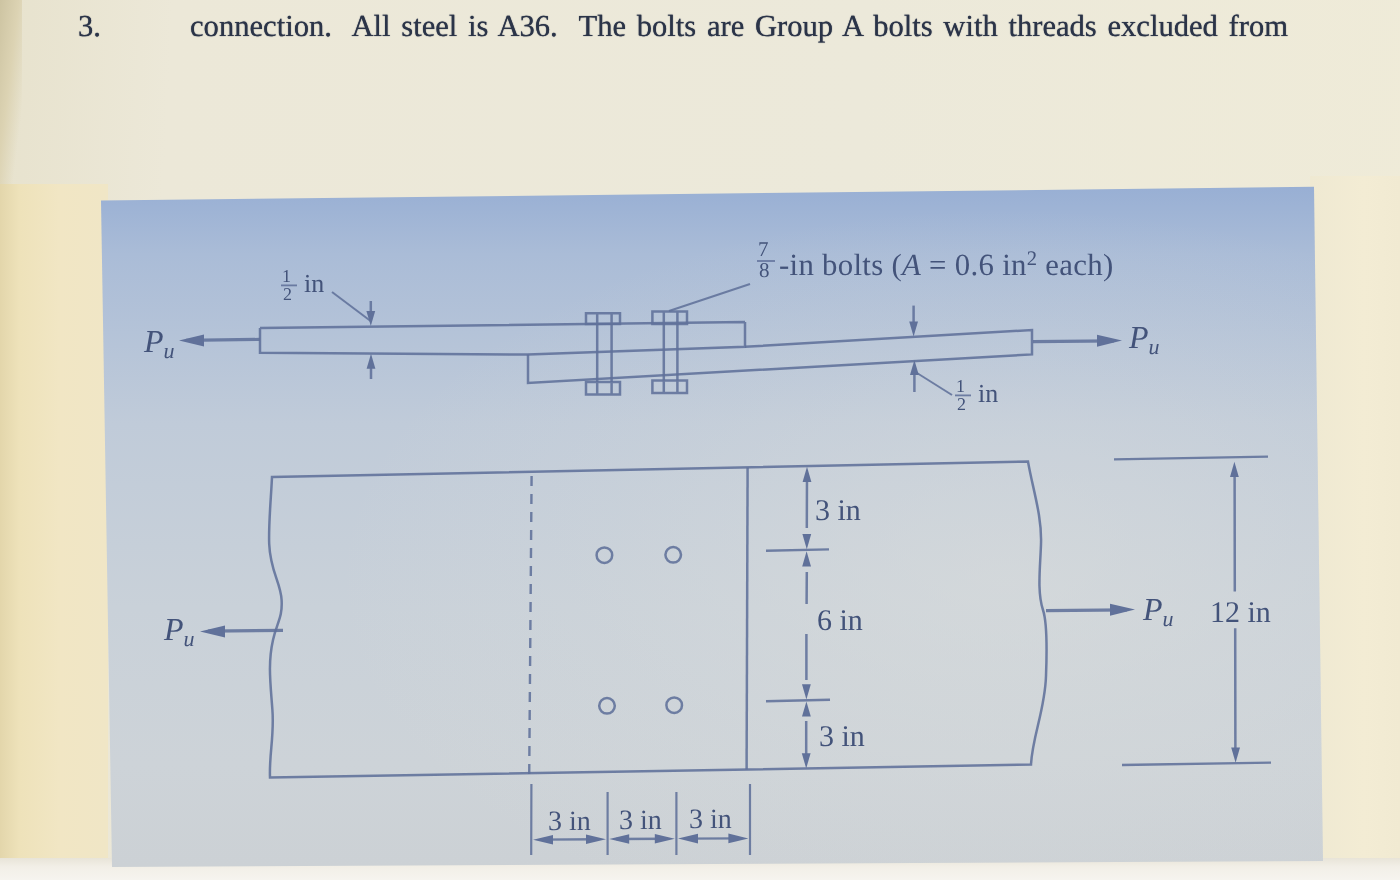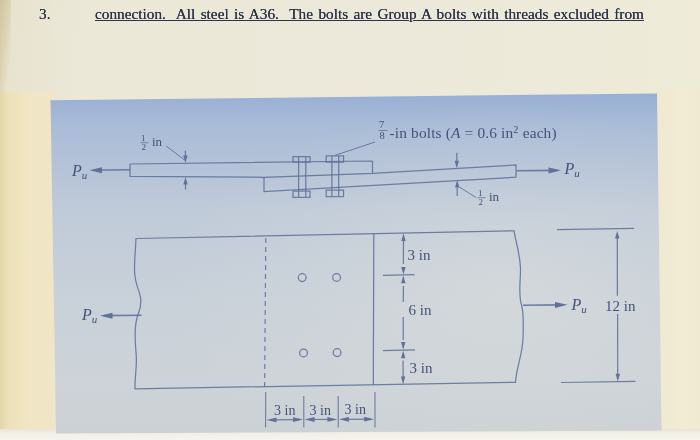--- a/index.html
+++ b/index.html
@@ -17,21 +17,21 @@
 
   <div style="position:absolute;left:0;top:92px;width:54px;height:341px;background:linear-gradient(90deg,#e3d6ab 0%,#eee2ba 18%,#f1e6c4 55%,#f0e6c6 100%);"></div>
 
   <div style="position:absolute;left:655px;top:88px;width:45px;height:347px;background:linear-gradient(90deg,#efe9d2 0%,#f3ecd4 60%,#f1ead2 100%);"></div>
 
   <div style="position:absolute;left:0;top:429px;width:700px;height:11px;background:linear-gradient(180deg,#e8e4d8 0%,#f2efe7 40%,#f6f4ef 100%);"></div>
 
   <div class="par" style="left:39px;top:3px;">3.</div>
 
   <div class="par" style="left:95px;top:3px;width:549px;">
-    <div style="text-align:justify;text-align-last:justify;text-decoration:underline;">connection.&nbsp; All steel is A36.&nbsp; The bolts are Group A bolts with threads excluded from</div>
+    <div style="text-align:justify;text-align-last:justify;">connection.&nbsp; All steel is A36.&nbsp; The bolts are Group A bolts with threads excluded from</div>
   </div>
 
   <svg width="700" height="440" viewBox="0 0 700 440" style="position:absolute;left:0;top:0;" font-family="Liberation Serif, serif" fill="none">
     <defs>
       <linearGradient id="panelGrad" x1="0" y1="93" x2="0" y2="433" gradientUnits="userSpaceOnUse">
         <stop offset="0" stop-color="#98afd4"></stop>
         <stop offset="0.1" stop-color="#aabcd7"></stop>
         <stop offset="0.35" stop-color="#c0cbd9"></stop>
         <stop offset="0.62" stop-color="#c9d1d9"></stop>
         <stop offset="0.85" stop-color="#cdd3d8"></stop>

